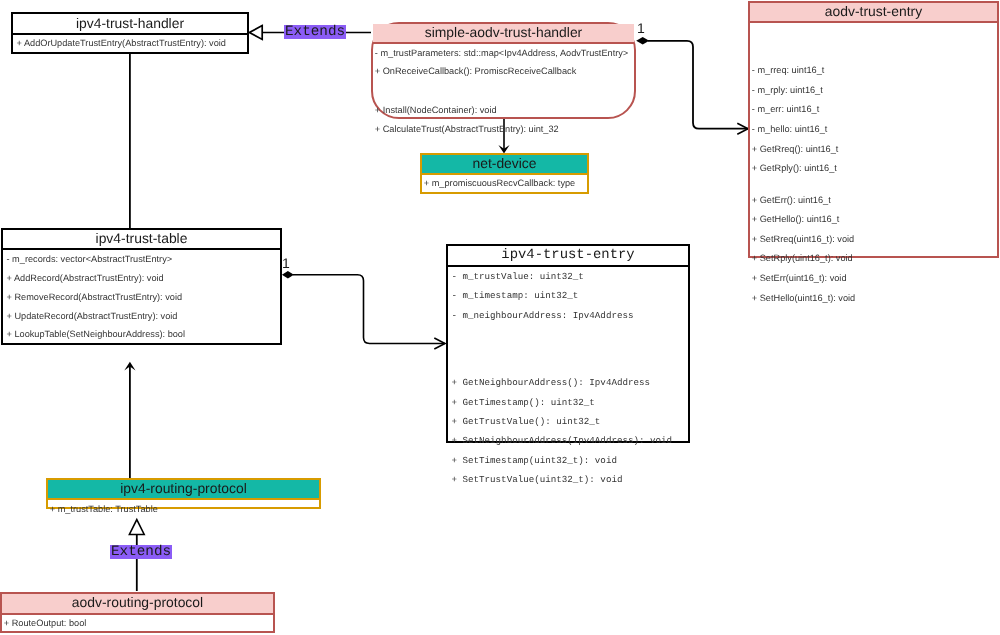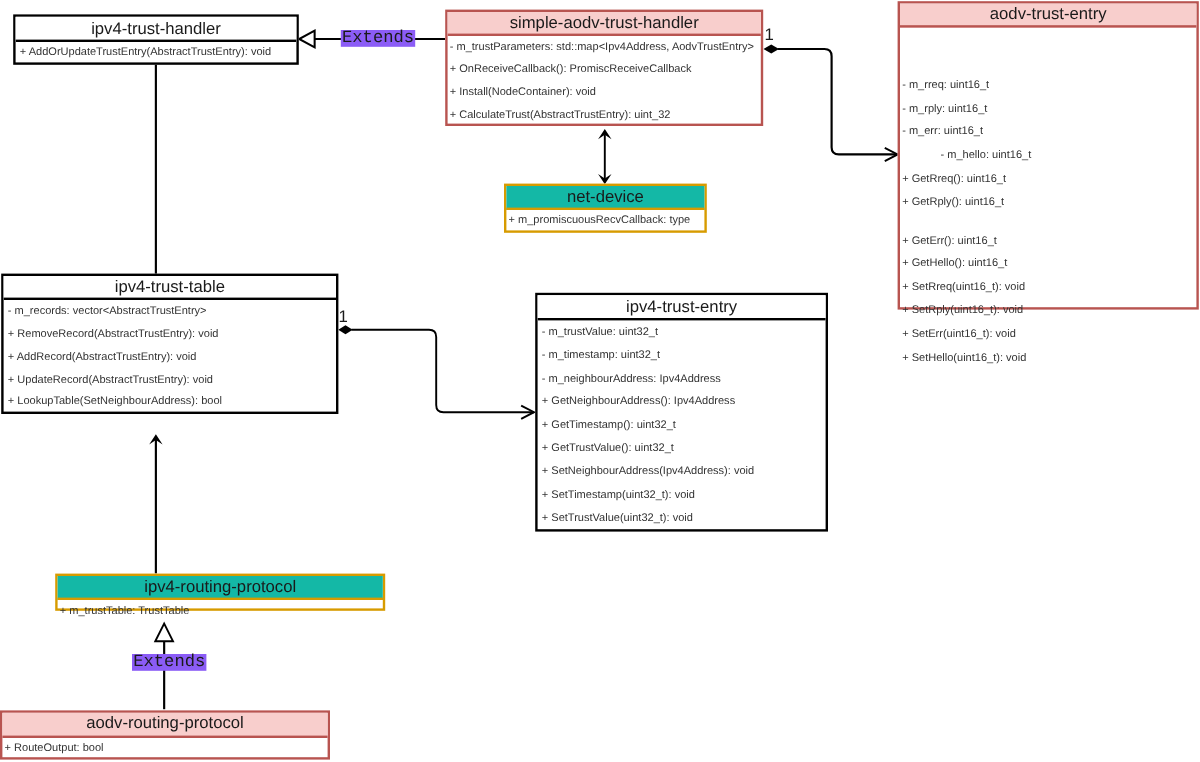--- a/index.html
+++ b/index.html
@@ -76,64 +76,64 @@
       <path d="M 136.8 591 L 136.8 534.4" stroke="#000" stroke-width="1.8" fill="none"></path>
       <path d="M 129.4 534.4 L 136.8 519.6 L 144.2 534.4 Z" stroke="#000" stroke-width="1.55" stroke-linejoin="miter" fill="#ffffff"></path>
     </g>
   </svg>
 
   <div class="uml st-bw" style="left:11px;top:12px;width:238px;height:42px;">
     <div class="hdr" style="height:21px;">ipv4-trust-handler</div>
     <div class="row" style="height:18px;">+ AddOrUpdateTrustEntry(AbstractTrustEntry): void</div>
   </div>
 
-  <div class="uml st-pk" style="left:371px;top:8px;width:265px;height:97px;">
+  <div class="uml st-pk" style="left:371px;top:22px;width:265px;height:97px;border-radius:28px;">
     <div class="hdr" style="height:20px;">simple-aodv-trust-handler</div>
     <div class="row" style="height:18.7px;">- m_trustParameters: std::map&lt;Ipv4Address, AodvTrustEntry&gt;</div>
     <div class="row" style="height:18.7px;">+ OnReceiveCallback(): PromiscReceiveCallback</div>
-    <div class="row" style="height:18.7px;">+ Install(NodeContainer): void</div>
+    <div class="row" style="height:18.7px;margin-top:20px;">+ Install(NodeContainer): void</div>
     <div class="row" style="height:18.7px;">+ CalculateTrust(AbstractTrustEntry): uint_32</div>
   </div>
 
   <div class="uml st-pk" style="left:748px;top:1px;width:251px;height:257px;">
     <div class="hdr" style="height:20px;">aodv-trust-entry</div>
     <div class="row" style="height:19.58px;margin-top:38px;">- m_rreq: uint16_t</div>
     <div class="row" style="height:19.58px;">- m_rply: uint16_t</div>
     <div class="row" style="height:19.58px;">- m_err: uint16_t</div>
-    <div class="row" style="height:19.58px;margin-left:32px;">- m_hello: uint16_t</div>
+    <div class="row" style="height:19.58px;">- m_hello: uint16_t</div>
     <div class="row" style="height:19.58px;">+ GetRreq(): uint16_t</div>
     <div class="row" style="height:19.58px;">+ GetRply(): uint16_t</div>
     <div class="row" style="height:19.58px;margin-top:12px;">+ GetErr(): uint16_t</div>
     <div class="row" style="height:19.58px;">+ GetHello(): uint16_t</div>
     <div class="row" style="height:19.58px;">+ SetRreq(uint16_t): void</div>
     <div class="row" style="height:19.58px;">+ SetRply(uint16_t): void</div>
     <div class="row" style="height:19.58px;">+ SetErr(uint16_t): void</div>
     <div class="row" style="height:19.58px;">+ SetHello(uint16_t): void</div>
   </div>
 
   <div class="uml st-or" style="left:420px;top:153px;width:169px;height:41px;">
     <div class="hdr" style="height:20px;">net-device</div>
     <div class="row" style="height:18px;">+ m_promiscuousRecvCallback: type</div>
   </div>
 
   <div class="uml st-bw" style="left:1px;top:228px;width:281px;height:117px;">
     <div class="hdr" style="height:20px;">ipv4-trust-table</div>
     <div class="row" style="height:18.9px;">- m_records: vector&lt;AbstractTrustEntry&gt;</div>
+    <div class="row" style="height:18.9px;">+ AddRecord(AbstractTrustEntry): void</div>
     <div class="row" style="height:18.9px;">+ RemoveRecord(AbstractTrustEntry): void</div>
-    <div class="row" style="height:18.9px;">+ AddRecord(AbstractTrustEntry): void</div>
     <div class="row" style="height:18.9px;">+ UpdateRecord(AbstractTrustEntry): void</div>
     <div class="row" style="height:18.9px;">+ LookupTable(SetNeighbourAddress): bool</div>
   </div>
 
-  <div class="uml st-bw" style="left:446px;top:244px;width:244px;height:199px;">
+  <div class="uml st-bw" style="left:446px;top:244px;width:244px;height:199px;font-family:Liberation Mono, monospace;">
     <div class="hdr" style="height:21px;">ipv4-trust-entry</div>
     <div class="row" style="height:19.4px;">- m_trustValue: uint32_t</div>
     <div class="row" style="height:19.4px;">- m_timestamp: uint32_t</div>
     <div class="row" style="height:19.4px;">- m_neighbourAddress: Ipv4Address</div>
-    <div class="row" style="height:19.4px;">+ GetNeighbourAddress(): Ipv4Address</div>
+    <div class="row" style="height:19.4px;margin-top:48px;">+ GetNeighbourAddress(): Ipv4Address</div>
     <div class="row" style="height:19.4px;">+ GetTimestamp(): uint32_t</div>
     <div class="row" style="height:19.4px;">+ GetTrustValue(): uint32_t</div>
     <div class="row" style="height:19.4px;">+ SetNeighbourAddress(Ipv4Address): void</div>
     <div class="row" style="height:19.4px;">+ SetTimestamp(uint32_t): void</div>
     <div class="row" style="height:19.4px;">+ SetTrustValue(uint32_t): void</div>
   </div>
 
   <div class="uml st-or" style="left:0px;top:478px;width:275px;height:31px;margin-left:46px;">
     <div class="hdr" style="height:20px;">ipv4-routing-protocol</div>
     <div class="row" style="height:19px;">+ m_trustTable: TrustTable</div>

